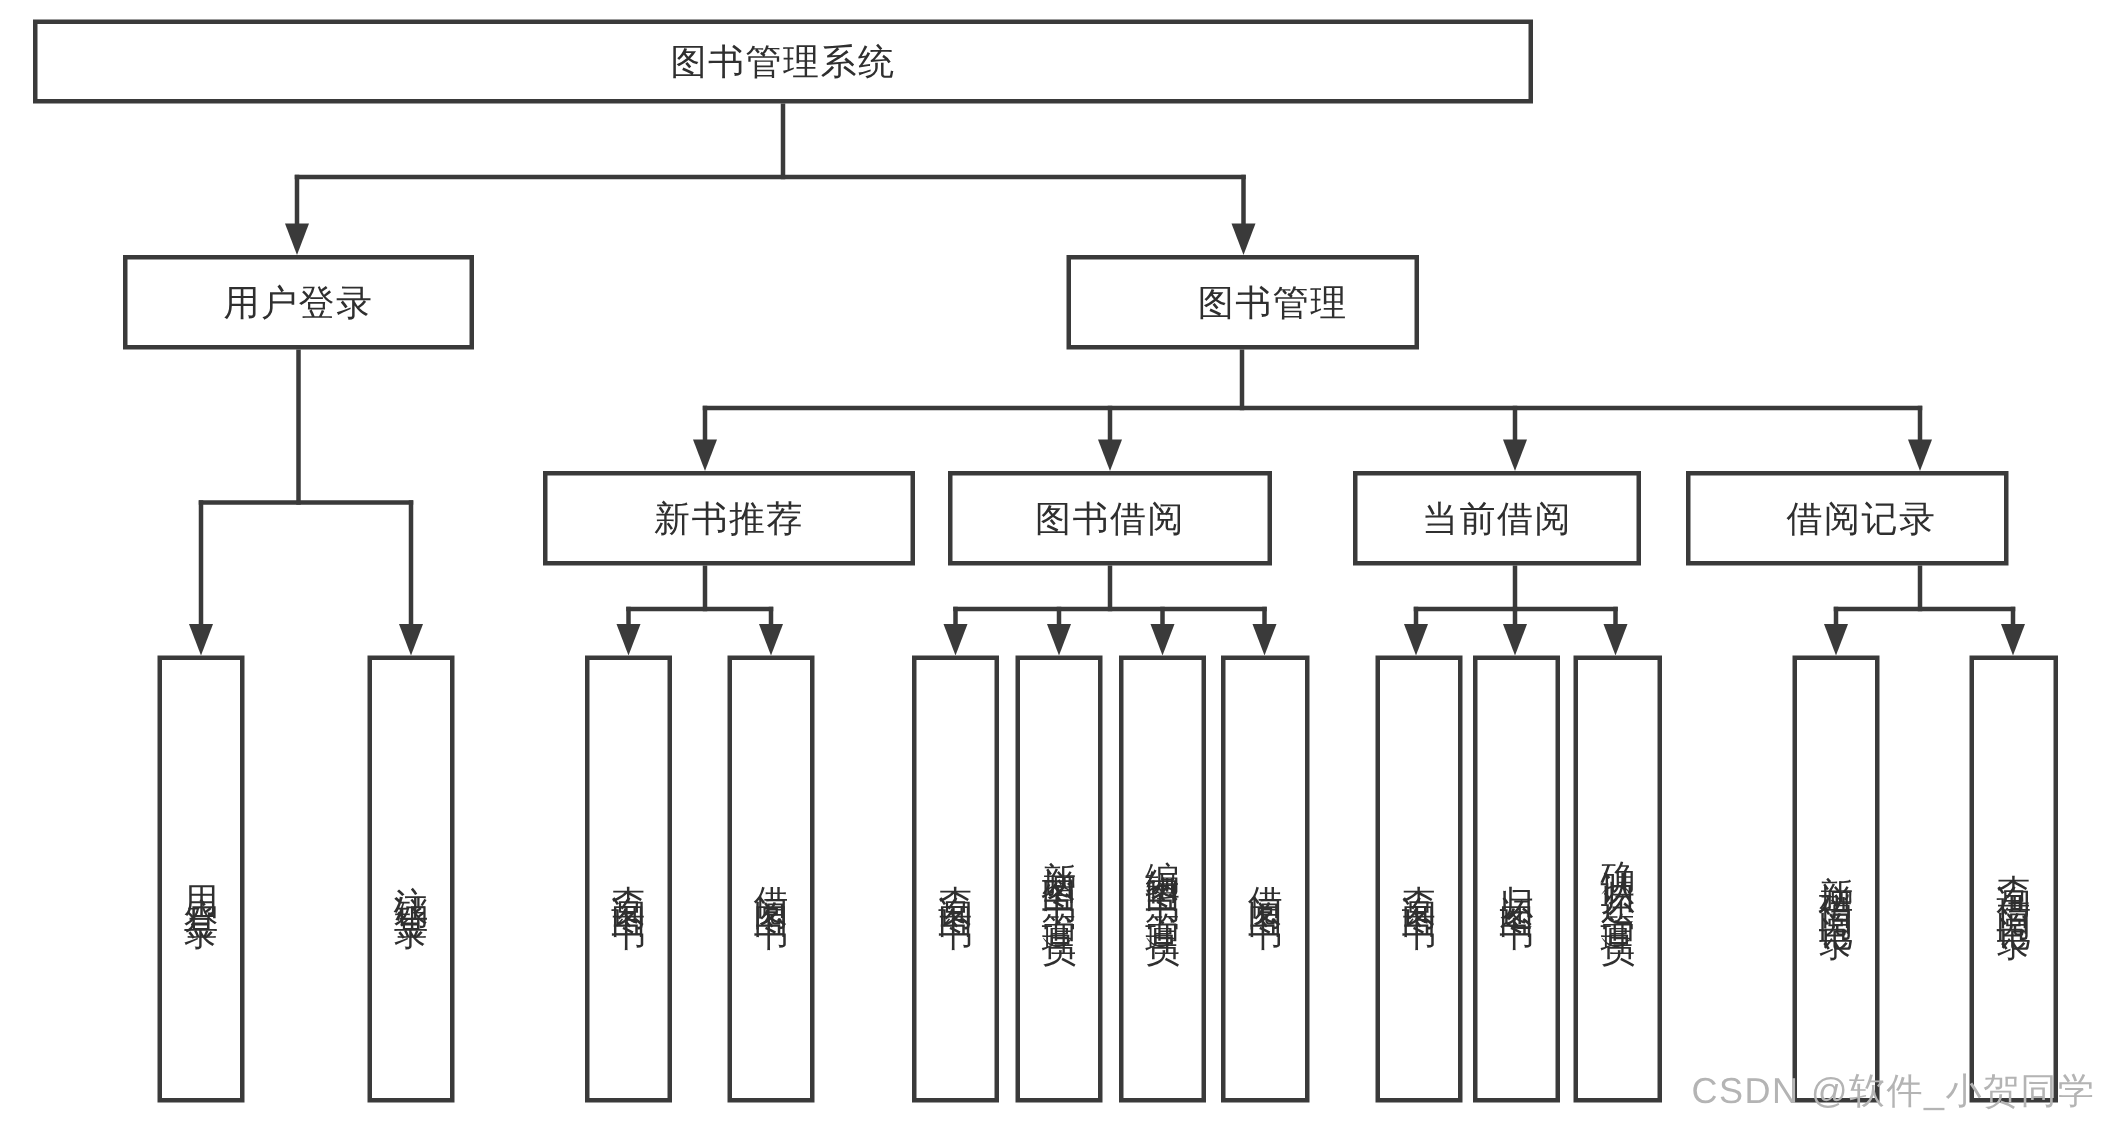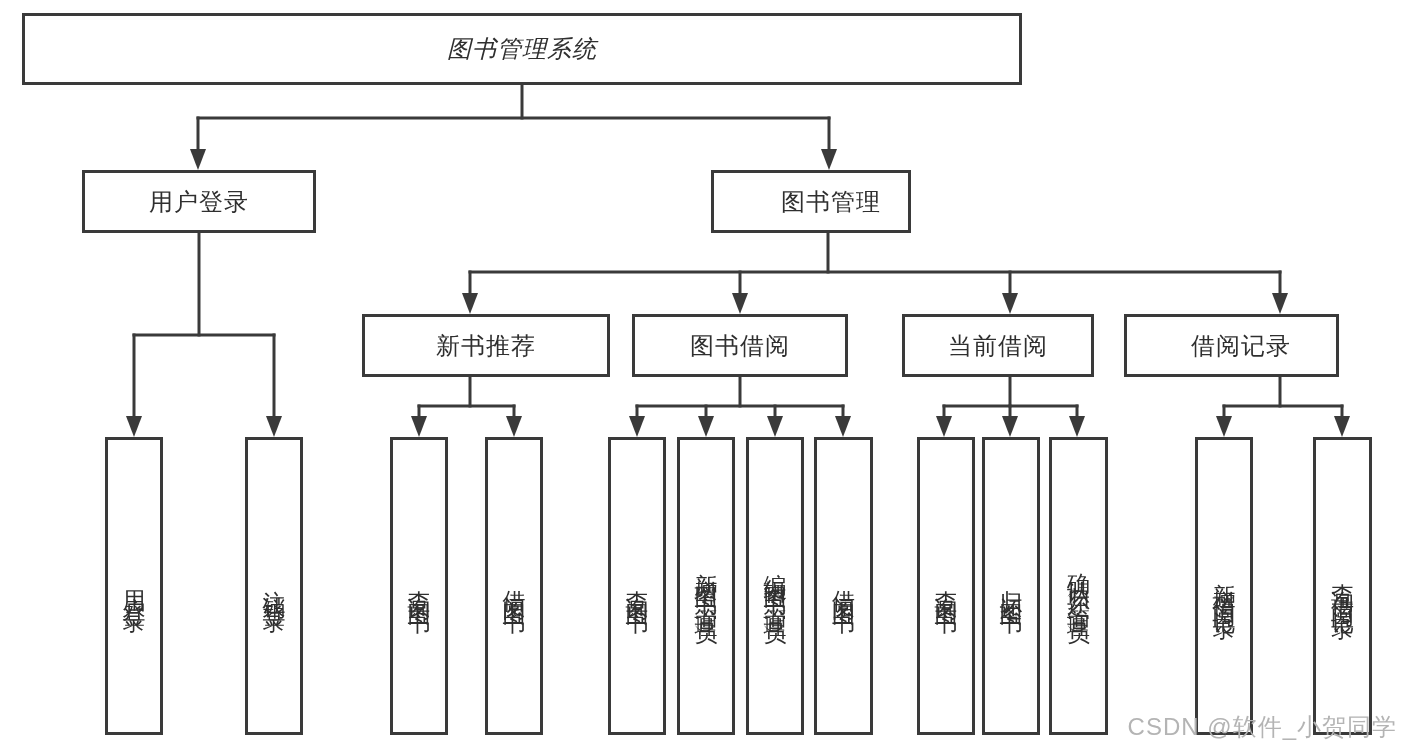--- a/index.html
+++ b/index.html
@@ -116,27 +116,27 @@
       <g>
         <line x1="1280" y1="377" x2="1280" y2="406" stroke="#3a3a3a" stroke-width="3" stroke-linecap="square"></line>
         <line x1="1224" y1="406" x2="1342" y2="406" stroke="#3a3a3a" stroke-width="3" stroke-linecap="square"></line>
         <line x1="1224" y1="406" x2="1224" y2="419" stroke="#3a3a3a" stroke-width="3" stroke-linecap="square"></line>
         <polygon points="1216,416 1232,416 1224,437" fill="#3a3a3a"></polygon>
         <line x1="1342" y1="406" x2="1342" y2="419" stroke="#3a3a3a" stroke-width="3" stroke-linecap="square"></line>
         <polygon points="1334,416 1350,416 1342,437" fill="#3a3a3a"></polygon>
       </g>
     </svg>
   <div>
-      <div class="node h" style="left: 22px; top: 13px; width: 1000px; height: 72px; font-style: italic;">
+      <div class="node h" style="left: 22px; top: 13px; width: 1000px; height: 56px;">
         <span class="label">图书管理系统</span>
       </div>
       <div class="node h" style="left: 82px; top: 170px; width: 234px; height: 63px;">
         <span class="label">用户登录</span>
       </div>
-      <div class="node h" style="left: 711px; top: 170px; width: 200px; height: 63px; padding-left: 40px;">
+      <div class="node h" style="left: 711px; top: 170px; width: 235px; height: 63px; padding-left: 40px;">
         <span class="label">图书管理</span>
       </div>
       <div class="node h" style="left: 362px; top: 314px; width: 248px; height: 63px;">
         <span class="label">新书推荐</span>
       </div>
       <div class="node h" style="left: 632px; top: 314px; width: 216px; height: 63px;">
         <span class="label">图书借阅</span>
       </div>
       <div class="node h" style="left: 902px; top: 314px; width: 192px; height: 63px;">
         <span class="label">当前借阅</span>

